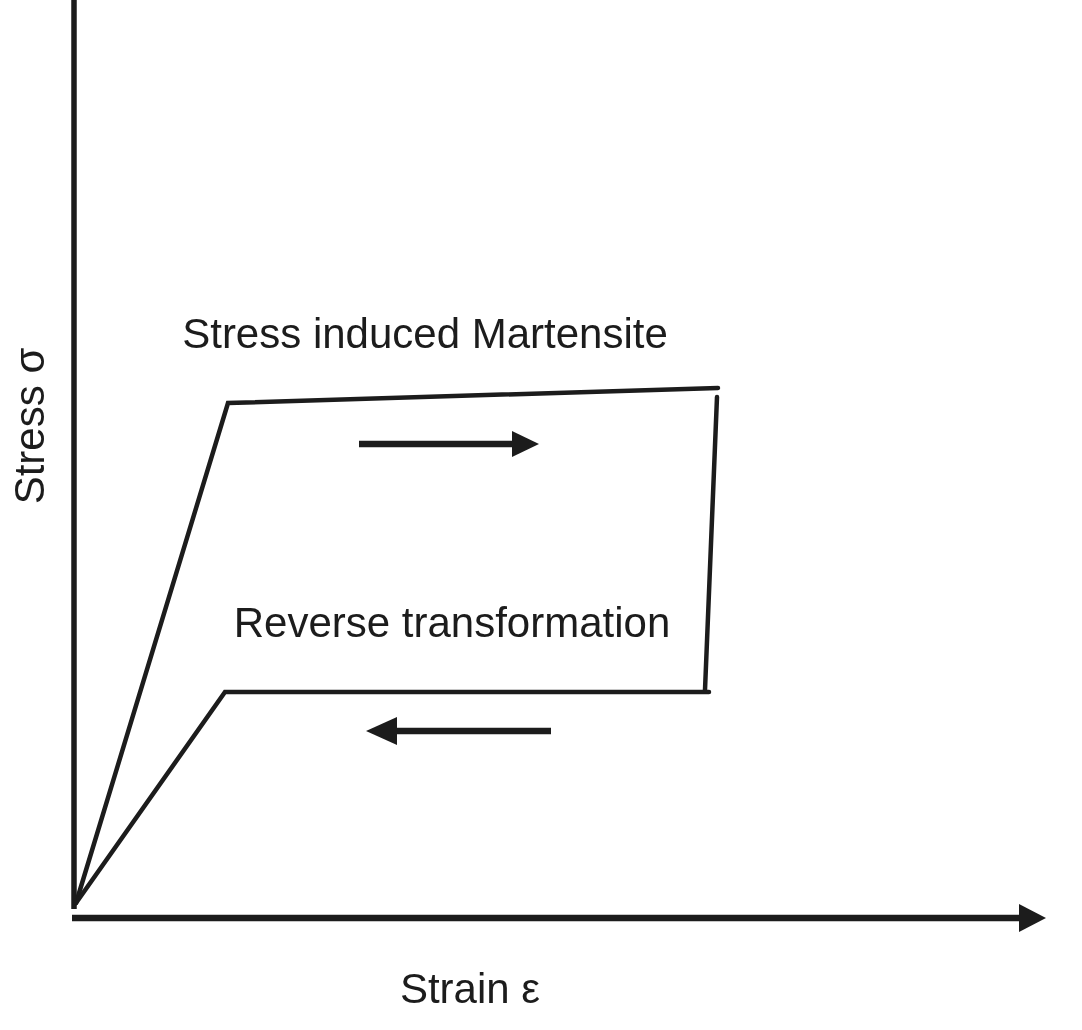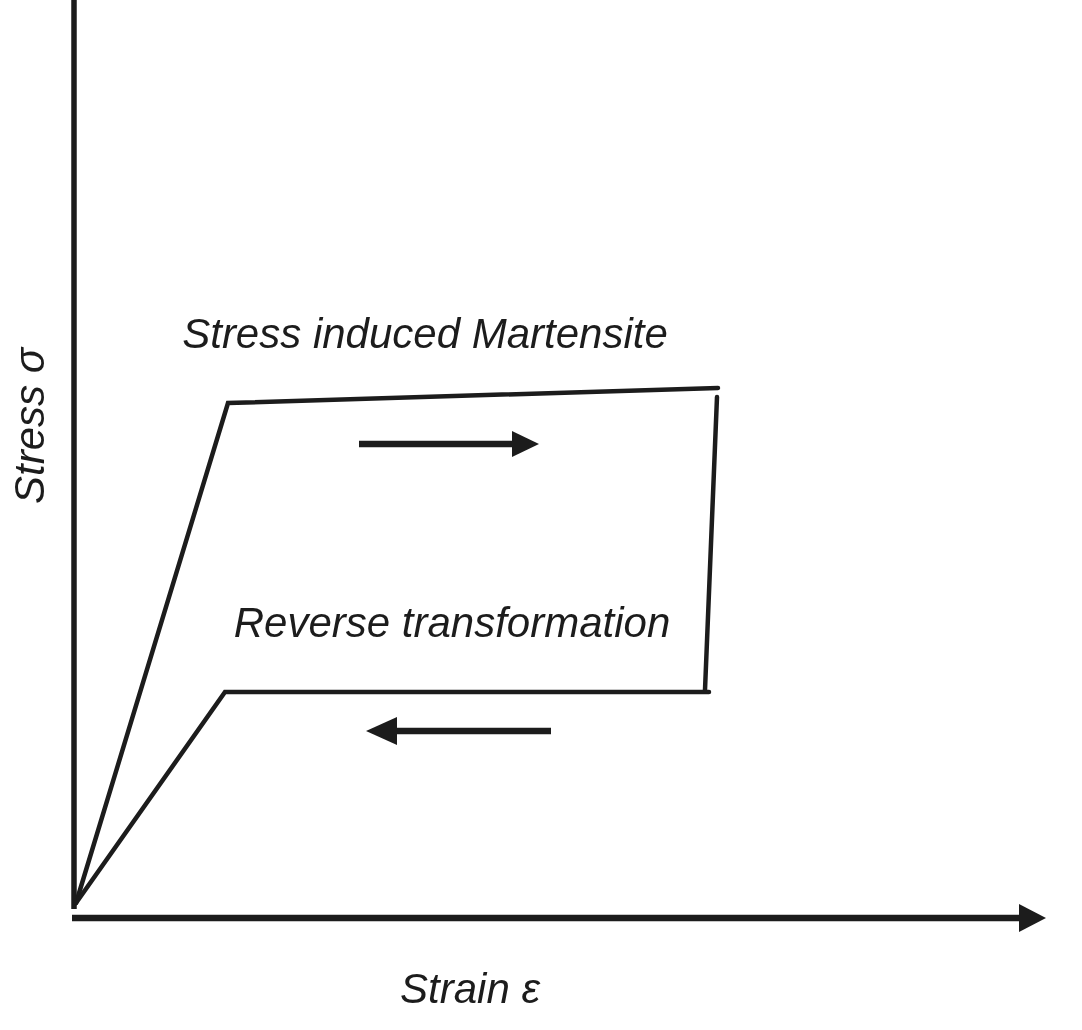--- a/index.html
+++ b/index.html
@@ -7,21 +7,20 @@
     padding: 0;
     background: #ffffff;
   }
   .canvas {
     position: relative;
     width: 1082px;
     height: 1030px;
     background: #ffffff;
     overflow: hidden;
     font-family: "Liberation Sans", sans-serif;
-    font-style: italic;
   }
   svg { display: block; }
   .axis-y  { fill: none; stroke-width: 5.5; stroke-linecap: butt; }
   .axis-x  { fill: none; stroke-width: 6.5; stroke-linecap: butt; }
   .curve   { fill: none; stroke-width: 4.5; stroke-linejoin: miter; stroke-linecap: round; }
   .arrow-shaft { fill: none; stroke-width: 6.5; stroke-linecap: butt; }
   .lbl {
     font-family: "Liberation Sans", sans-serif;
     font-size: 42px;
     font-weight: 400;

